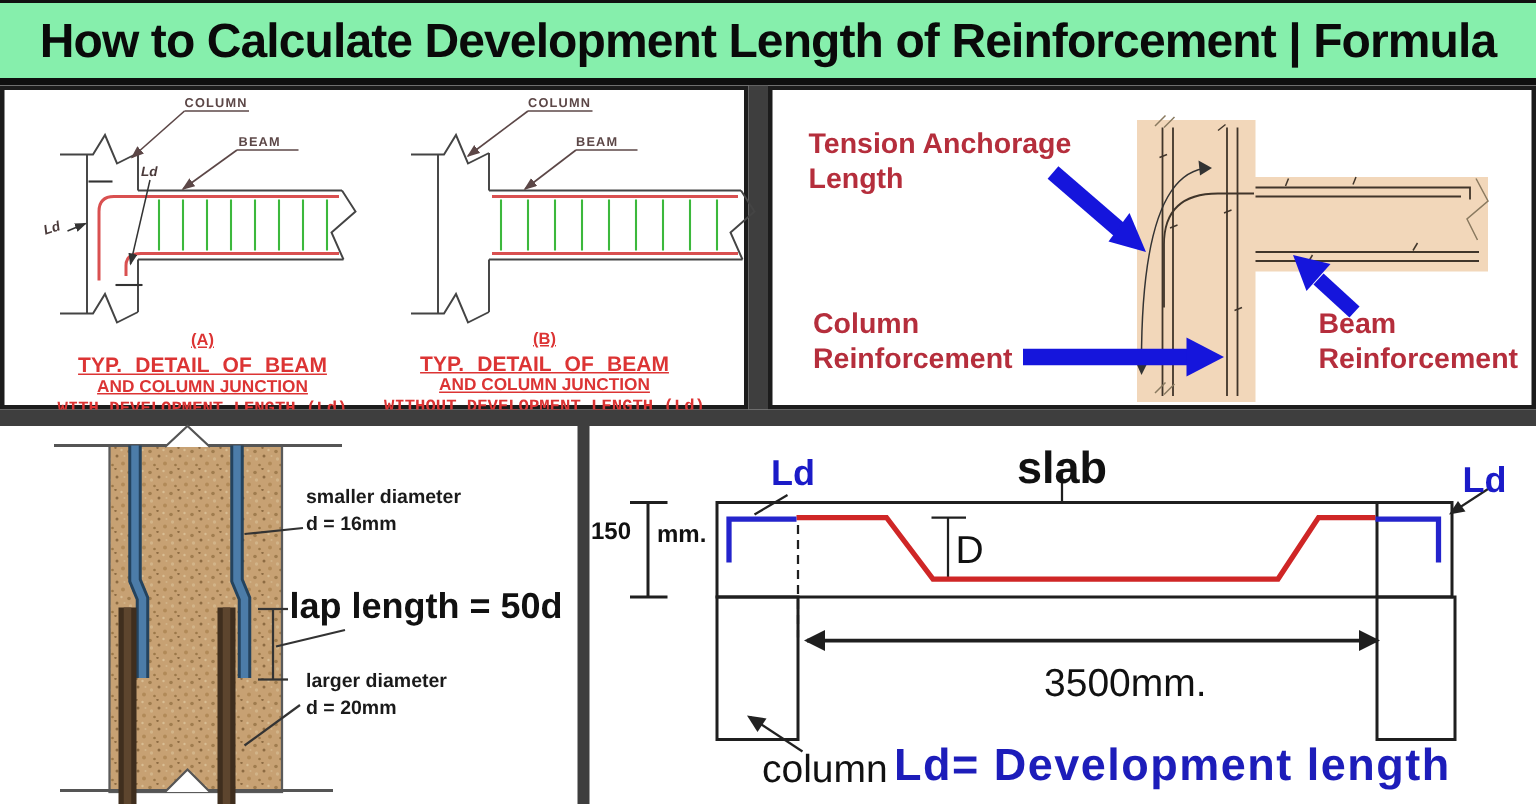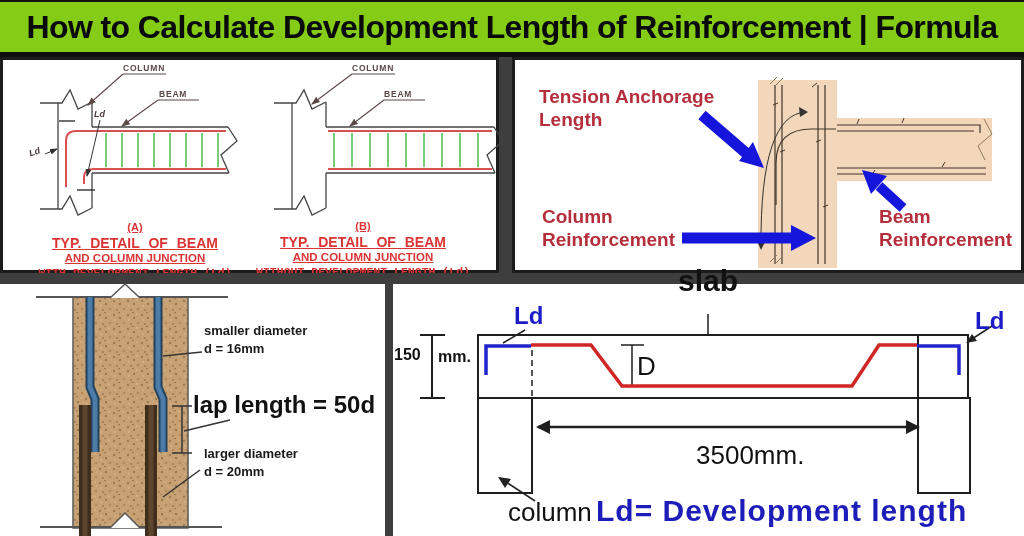--- a/index.html
+++ b/index.html
@@ -1,19 +1,19 @@
 <!DOCTYPE html>
 <html><head>
 <meta charset="utf-8">
 <style>
   html,body{margin:0;padding:0;background:#fff;}
   .stage{position:relative;width:1024px;height:536px;background:#fff;overflow:hidden;
          font-family:"Liberation Sans",sans-serif;}
   
-  .titlebar{position:absolute;left:0;top:0;width:1024px;height:52px;background:#84cc16;
+  .titlebar{position:absolute;left:0;top:0;width:1024px;height:52px;background:#86efac;
             border-top:2px solid #111;box-sizing:border-box;display:flex;align-items:center;justify-content:center;}
   .titlebar span{font-size:32px;font-weight:bold;letter-spacing:-0.6px;color:#0a0a0a;white-space:nowrap;}
   .rule{position:absolute;left:0;top:52px;width:1024px;height:5px;background:#0f0f0f;}
   
   .panel{position:absolute;background:#fff;box-sizing:border-box;}
   .p-tl{left:0;top:57px;width:499px;height:216px;border:3px solid #1c1c1c;}
   .p-tr{left:512px;top:57px;width:512px;height:216px;border:3px solid #1c1c1c;}
   .p-bl{left:0;top:284px;width:385px;height:252px;}
   .p-br{left:393px;top:284px;width:631px;height:252px;}
   .div-v-top{position:absolute;left:499px;top:57px;width:13px;height:216px;background:#3e3e3e;}
@@ -308,21 +308,21 @@
     <g>
       <line x1="142" y1="143" x2="522" y2="143" stroke="#1f1f1f" stroke-width="2.5"></line>
       <polygon points="140,143 154,136 154,150" fill="#1f1f1f"></polygon>
       <polygon points="524,143 510,136 510,150" fill="#1f1f1f"></polygon>
     </g>
     <g>
       <line x1="139" y1="217" x2="104" y2="194" stroke="#222" stroke-width="1.5"></line>
       <polygon points="102,193 115,195 109,204" fill="#222"></polygon>
     </g>
   </svg>
-  <div class="lbl slab-t" style="left:678px;top:264px">slab</div>
+  <div class="lbl slab-t" style="left:678px;top:296px">slab</div>
   <div class="lbl ld-t" style="left:514px;top:302px">Ld</div>
   <div class="lbl ld-t" style="left:975px;top:307px">Ld</div>
   <div class="lbl dim-t" style="left:394px;top:346px">150</div>
   <div class="lbl dim-t" style="left:438px;top:348px">mm.</div>
   <div class="lbl d-t" style="left:637px;top:351px">D</div>
   <div class="lbl span-t" style="left:648px;top:440px">3500mm.</div>
   <div class="lbl col-t" style="left:508px;top:497px">column</div>
   <div class="lbl legend-t" style="left:596px;top:494px">Ld= Development length</div>
 
 </div>

